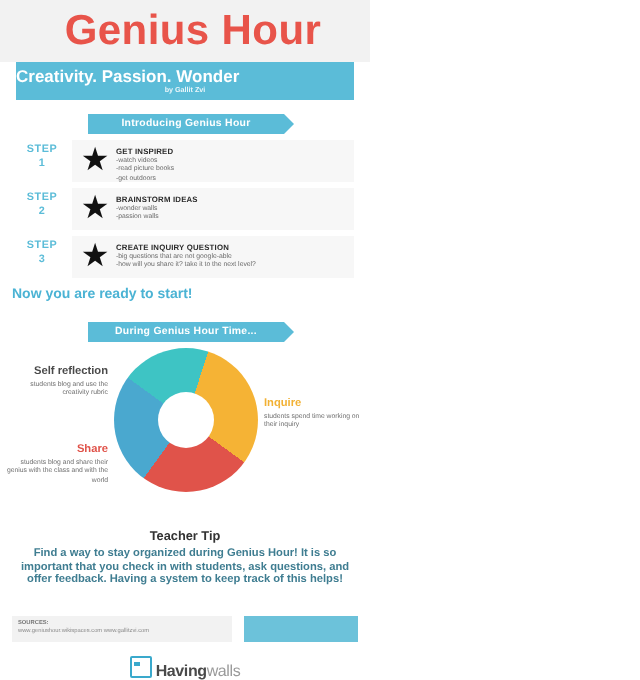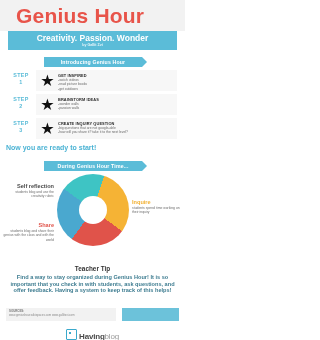--- a/index.html
+++ b/index.html
@@ -23,39 +23,39 @@
 
   
   .title-band {
     position: absolute;
     left: 0; top: 0;
     width: 185px; height: 31px;
     background: #f2f2f2;
   }
   .main-title {
     position: absolute;
-    left: 16px; top: 4px;
+    left: 4px; top: 4px;
     width: 185px;
+    text-align: center;
     font-size: 21px;
     font-weight: bold;
     letter-spacing: 0.2px;
     color: #e8544a;
     line-height: 23px;
   }
   .sub-band {
     position: absolute;
     left: 8px; top: 31px;
     width: 169px; height: 19px;
     background: #5bbcd8;
   }
   .subtitle {
     position: absolute;
     left: 8px; top: 33px;
     width: 169px;
-    text-align: center;
     font-size: 8.5px;
     font-weight: bold;
     color: #ffffff;
     line-height: 10px;
   }
   .byline {
     position: absolute;
     left: 8px; top: 43px;
     width: 169px;
     text-align: center;
@@ -366,17 +366,17 @@
 
   <div class="tip-head">Teacher Tip</div>
   <div class="tip-body">Find a way to stay organized during Genius Hour! It is so important that you check in with students, ask questions, and offer feedback. Having a system to keep track of this helps!</div>
 
   <div class="src-box"></div>
   <div class="src-label">SOURCES:</div>
   <div class="src-text">www.geniushour.wikispaces.com  www.gallitzvi.com</div>
   <div class="blue-box"></div>
 
   <div class="pikto">
-    <span class="pikto-mark"></span><span class="pikto-name"><span>Having</span><span class="lt">blog</span></span>
+    <span class="pikto-mark"></span><span class="pikto-name"><span>Having</span><span class="lt">walls</span></span>
     
   </div>
 
 </div>
 
 </body></html>

